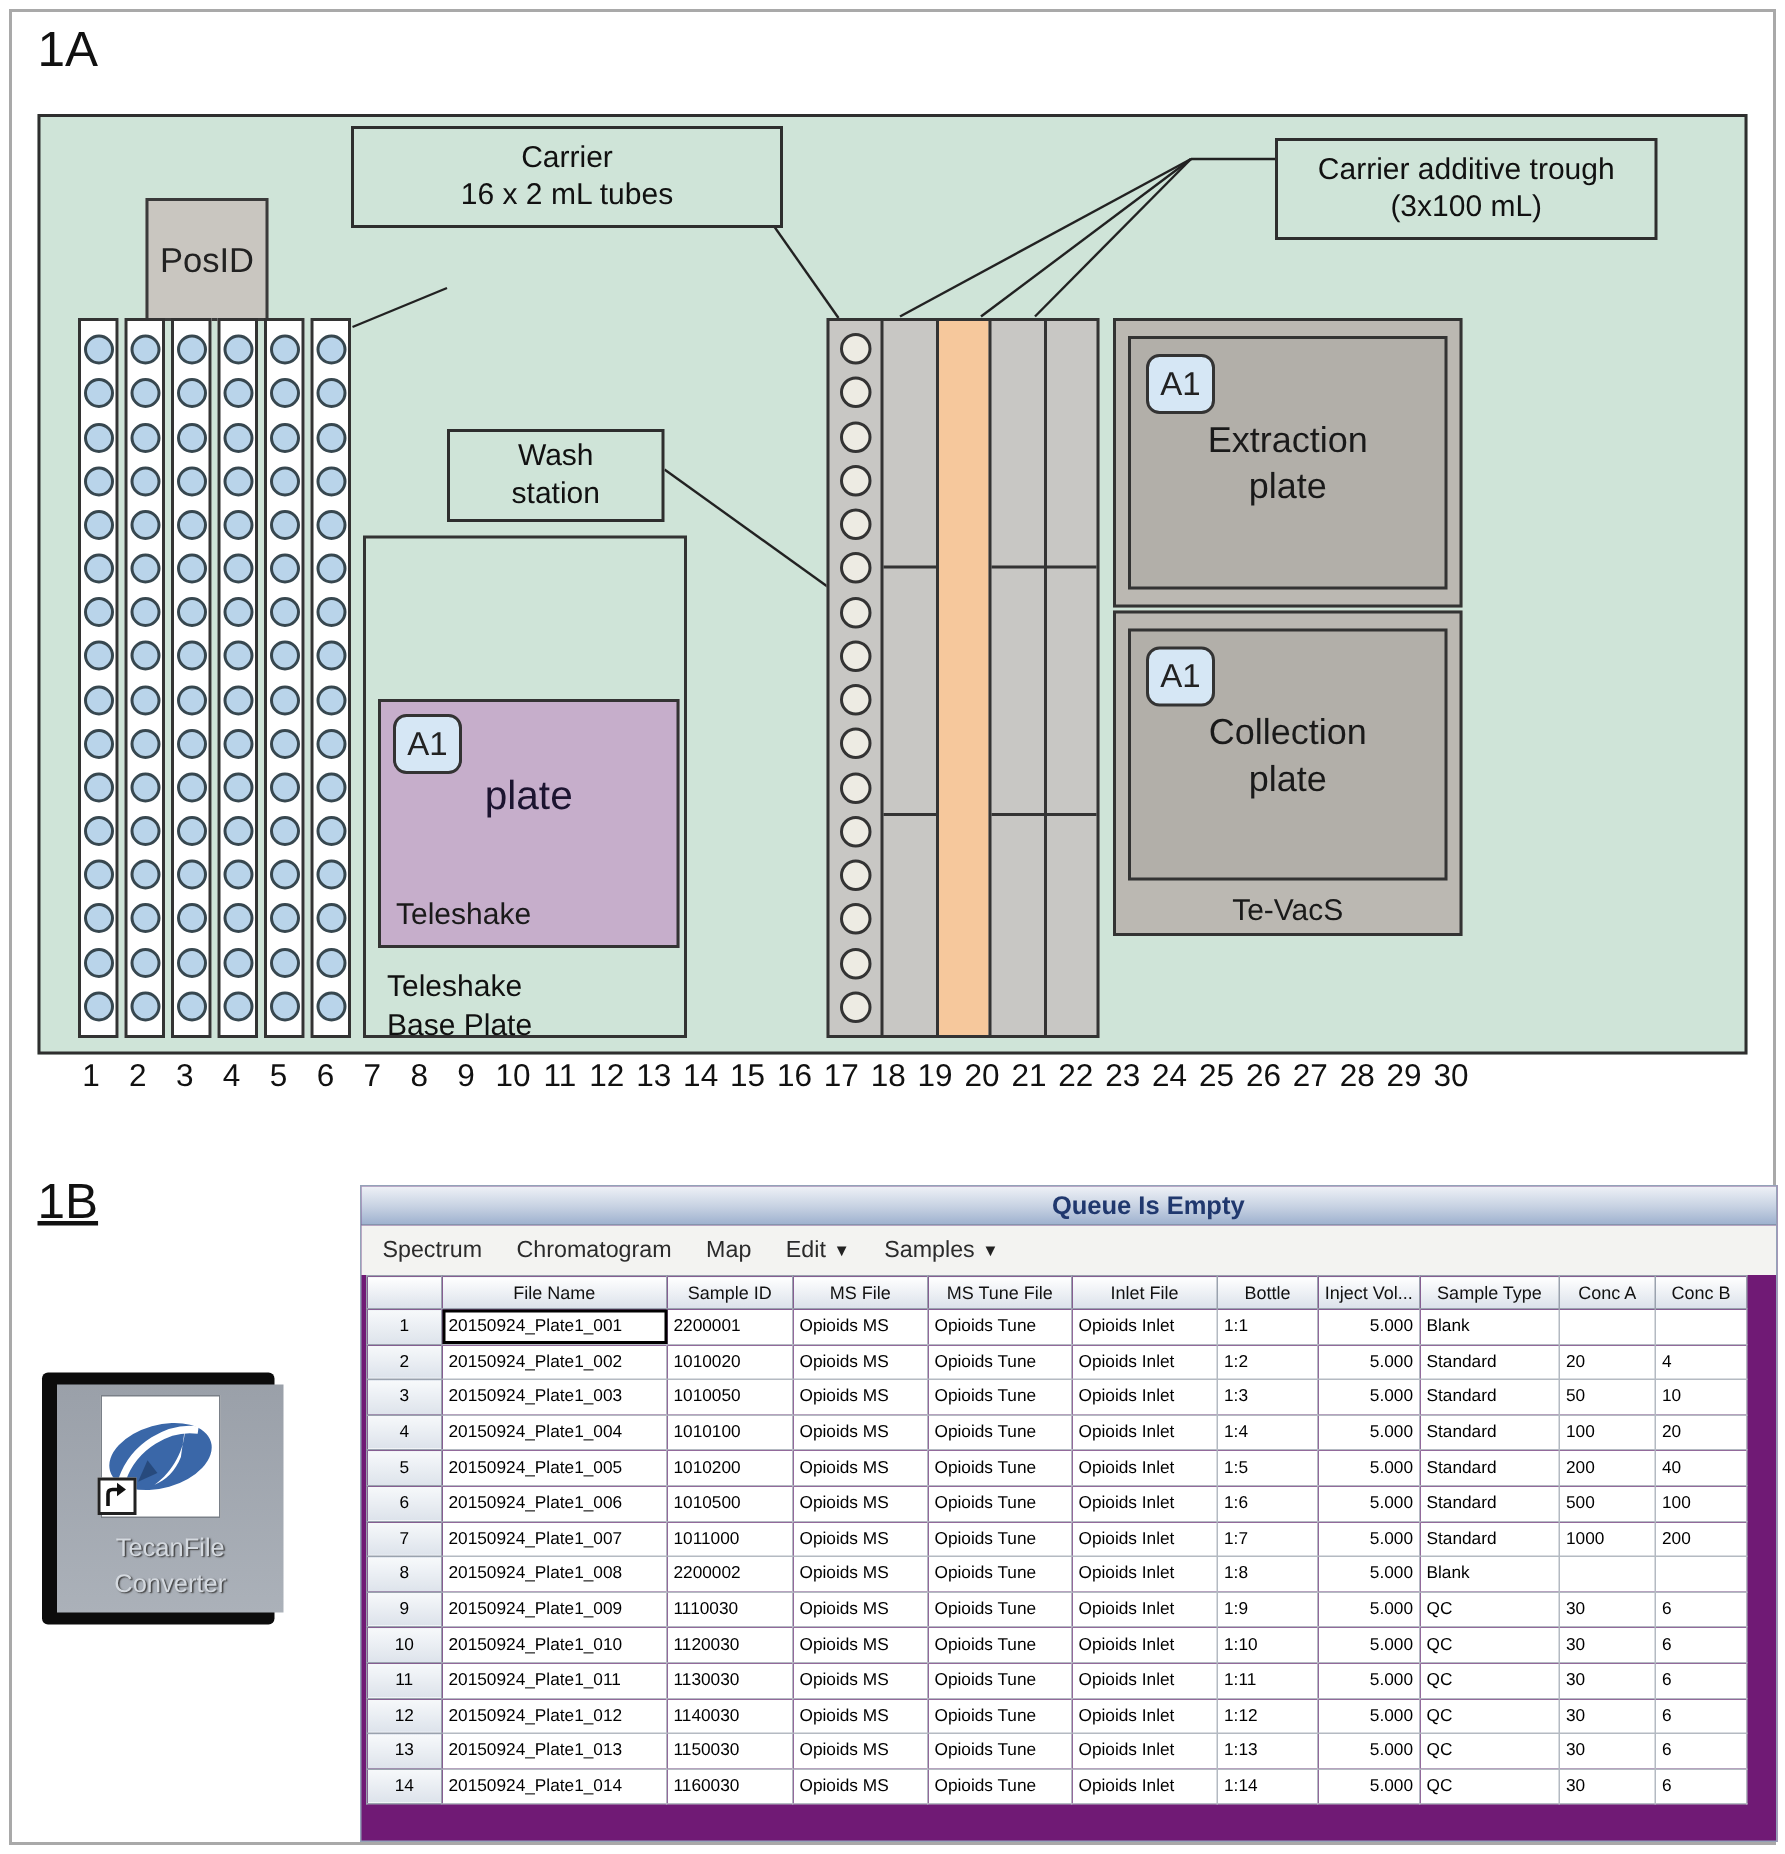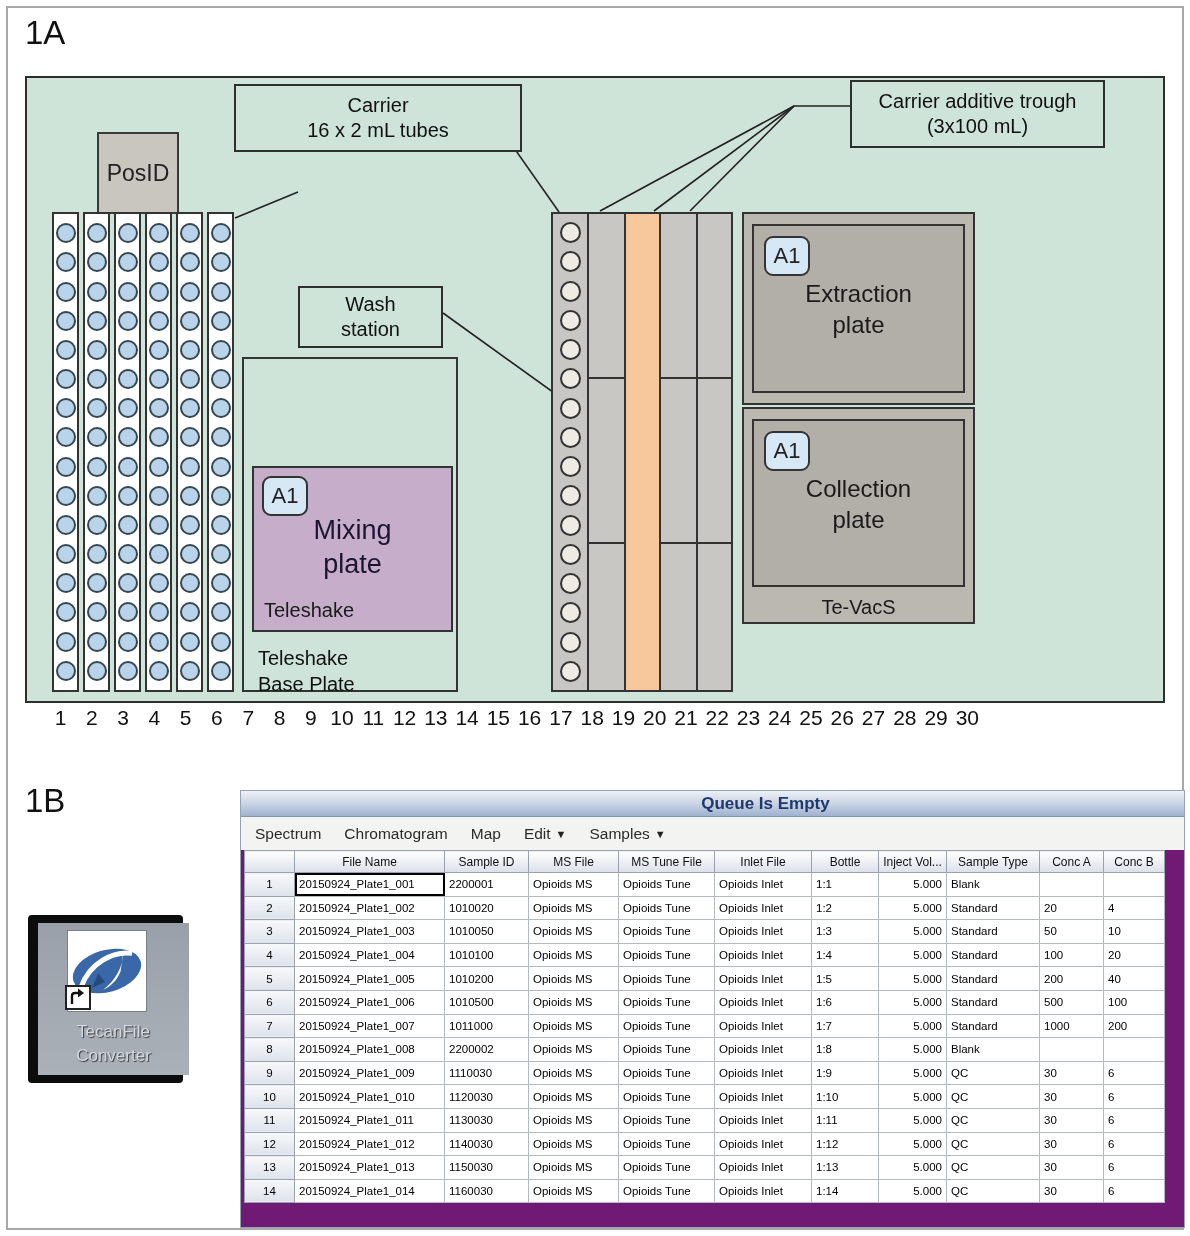--- a/index.html
+++ b/index.html
@@ -1,34 +1,34 @@
 <!DOCTYPE html>
 <html style="--deck_green: #cfe4d8; --well_blue: #b9d4ea; --carrier_gray: #c8c7c4; --trough_orange: #f6c89c; --plate_gray: #bbb8b2; --plate_inner_gray: #b2afa9; --mixing_purple: #c6aecb; --badge_blue: #d6e7f5; --posid_gray: #c9c6c0; --title_blue: #20386e; --logo_blue: #3a67a8;"><head>
 <meta charset="utf-8">
 <style>
   html,body{margin:0;padding:0;background:#ffffff;}
   body{width:1190px;height:1236px;position:relative;font-family:"Liberation Sans",sans-serif;overflow:hidden;}
   .figure-frame{position:absolute;left:6px;top:6px;width:1174px;height:1220px;border:2px solid #a9a9a9;pointer-events:none;}
   .panel-label{position:absolute;font-size:33px;color:#111;}
   #label-1a{left:25px;top:14px;}
-  #label-1b{left:25px;top:782px;}
+  #label-1b{left:25px;top:782px;text-decoration:underline;}
 
   
   .deck{position:absolute;left:25px;top:76px;width:1140px;height:627px;background:var(--deck_green);border:2px solid #2e2e2e;box-sizing:border-box;}
   .leader-svg{position:absolute;left:0;top:0;width:1136px;height:623px;}
   .leader-svg line,.leader-svg path{stroke:#222;stroke-width:1.6;fill:none;}
   .posid{position:absolute;left:70px;top:54px;width:82px;height:82px;background:var(--posid_gray);border:2px solid #3a3a3a;box-sizing:border-box;display:flex;align-items:center;justify-content:center;font-size:23px;color:#222;}
   .rack-strips{position:absolute;left:25px;top:134px;width:182px;height:480px;display:flex;gap:4px;}
   .rack-strip{flex:1;background:#fff;border:2px solid #333;box-sizing:border-box;display:flex;flex-direction:column;justify-content:space-evenly;align-items:center;}
   .well{width:20px;height:20px;border-radius:50%;background:var(--well_blue);border:2px solid #37474f;box-sizing:border-box;}
   .callout{position:absolute;background:var(--deck_green);border:2px solid #2e2e2e;box-sizing:border-box;display:flex;flex-direction:column;align-items:center;justify-content:center;font-size:20px;line-height:1.25;color:#111;text-align:center;}
   #callout-carrier{left:207px;top:6px;width:288px;height:68px;}
   #callout-rack{left:271px;top:101px;width:214px;height:95px;}
   #callout-wash{left:271px;top:208px;width:145px;height:62px;}
-  #callout-additive{left:823px;top:2px;width:255px;height:68px;}
+  #callout-additive{left:823px;top:14px;width:255px;height:68px;}
 
   .carrier-block{position:absolute;left:524px;top:134px;width:182px;height:480px;background:var(--carrier_gray);border:2px solid #333;box-sizing:border-box;}
   .carrier-wells{position:absolute;left:0;top:0;width:34px;height:100%;display:flex;flex-direction:column;justify-content:space-evenly;align-items:center;}
   .cwell{width:21px;height:21px;border-radius:50%;background:#edebe3;border:2px solid #333;box-sizing:border-box;}
   .ccol{position:absolute;top:0;height:100%;border-left:2px solid #333;box-sizing:border-box;}
   .col-a{left:34px;width:37px;}
   .col-orange{left:71px;width:35px;background:var(--trough_orange);}
   .col-b{left:106px;width:37px;}
   .col-c{left:143px;width:35px;}
   .hdiv{position:absolute;left:0;width:100%;height:2px;background:#333;}
@@ -277,21 +277,20 @@
     </div>
     <div class="tevacs-label">Te-VacS</div>
   </div>
 
   <div class="teleshake-base">
     <div class="mixing-plate">
       <div class="a1-badge mixing-badge">
           <span>A1</span>
         </div>
       <div class="mixing-title">
-        <div>Mixing</div>
         <div>plate</div>
       </div>
       <div class="shaker-label">Teleshake</div>
     </div>
     <div class="base-label">
       <div>Teleshake</div>
       <div>Base Plate</div>
     </div>
   </div>
 </div>

